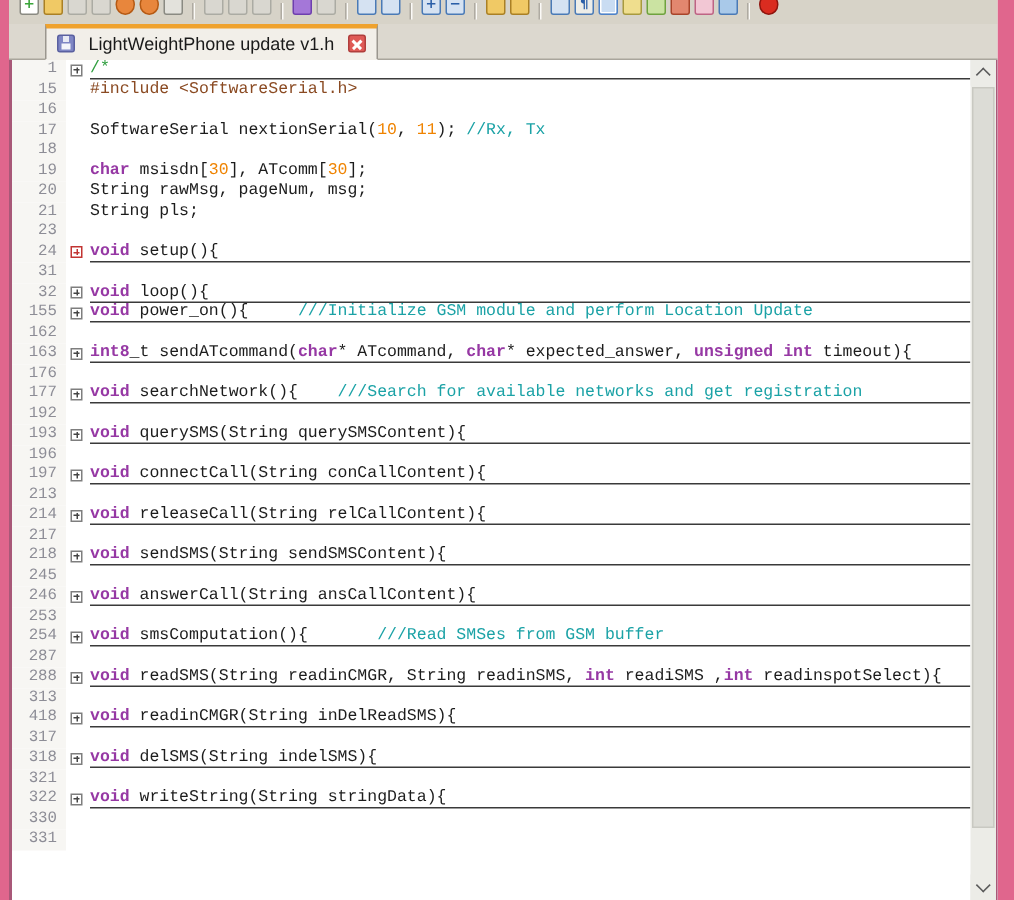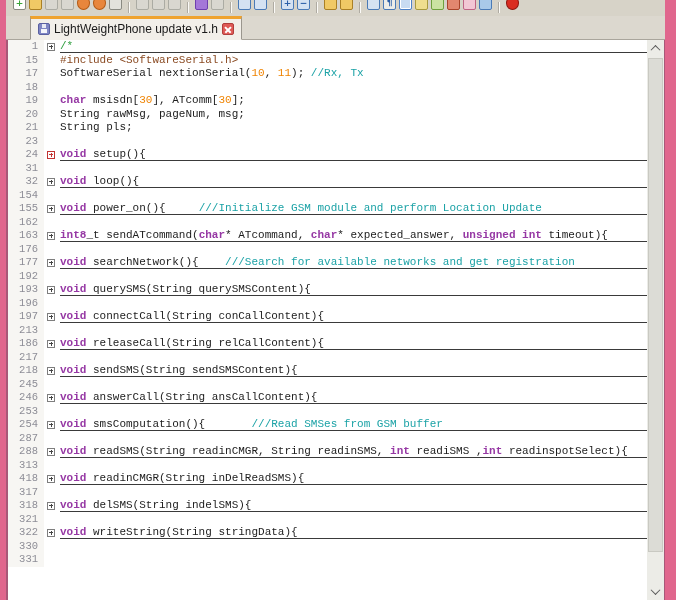--- a/index.html
+++ b/index.html
@@ -20,21 +20,21 @@
   .tbtn.prs{box-shadow:inset 0 0 0 1px #fff;}
   .tsep{width:0;height:11px;margin:2px 3px 0 3px;border-left:1px solid #AFABA2;
         border-right:1px solid #FBFAF7;flex:none;}
   
   .tabbar{height:24px;flex:none;background:var(--tabbar_bg);
           border-bottom:1px solid #A9A59C;display:flex;align-items:flex-end;
           padding-left:24px;box-sizing:border-box;}
   .tab{height:24px;margin-bottom:-1px;background:var(--tab_active_bg);
        border:1px solid var(--tab_border);border-bottom:1px solid var(--tab_active_bg);
        border-top:3px solid var(--tab_active_top);
-       display:flex;align-items:center;gap:4px;padding:0 7px;box-sizing:border-box;}
+       display:flex;align-items:center;gap:9px;padding:0 7px;box-sizing:border-box;}
   .tabtitle{font-size:12px;color:#1a1a1a;white-space:nowrap;}
   .floppy{width:12px;height:12px;background:var(--floppy_icon);
           border:1px solid #5A60A0;border-radius:2px;position:relative;flex:none;box-sizing:border-box;}
   .floppy::before{content:"";position:absolute;left:3px;top:0;width:4px;height:4px;background:#E8EAF4;}
   .floppy::after{content:"";position:absolute;left:2px;bottom:1px;width:6px;height:4px;background:#F4F5FA;}
   .tclose{width:12px;height:12px;background:var(--tab_close_bg);border:1px solid #B03E3C;
           border-radius:2px;position:relative;flex:none;box-sizing:border-box;}
   .tclose::before,.tclose::after{content:"";position:absolute;left:1px;top:4.5px;width:8px;height:1.6px;
           background:#fff;}
   .tclose::before{transform:rotate(45deg);} .tclose::after{transform:rotate(-45deg);}
@@ -137,20 +137,25 @@
             <span class="fbox"></span>
           </span>
           <span class="ct folded"><span class="grn">/*</span></span>
         </div>
         <div class="row">
           <span class="ln">15</span>
           <span class="fm"></span>
           <span class="ct"><span class="pre">#include &lt;SoftwareSerial.h&gt;</span></span>
         </div>
         <div class="row">
+          <span class="ln">16</span>
+          <span class="fm"></span>
+          <span class="ct"></span>
+        </div>
+        <div class="row">
           <span class="ln">17</span>
           <span class="fm"></span>
           <span class="ct"><span class="pl">SoftwareSerial nextionSerial(</span><span class="num">10</span><span class="pl">, </span><span class="num">11</span><span class="pl">); </span><span class="cmt">//Rx, Tx</span></span>
         </div>
         <div class="row">
           <span class="ln">18</span>
           <span class="fm"></span>
           <span class="ct"></span>
         </div>
         <div class="row">
@@ -186,25 +191,20 @@
           <span class="ct"></span>
         </div>
         <div class="row">
           <span class="ln">32</span>
           <span class="fm">
             <span class="fbox"></span>
           </span>
           <span class="ct folded"><span class="kw">void</span><span class="pl"> loop(){</span></span>
         </div>
         <div class="row">
-          <span class="ln">154</span>
-          <span class="fm"></span>
-          <span class="ct"></span>
-        </div>
-        <div class="row">
           <span class="ln">155</span>
           <span class="fm">
             <span class="fbox"></span>
           </span>
           <span class="ct folded"><span class="kw">void</span><span class="pl"> power_on(){     </span><span class="cmt">///Initialize GSM module and perform Location Update</span></span>
         </div>
         <div class="row">
           <span class="ln">162</span>
           <span class="fm"></span>
           <span class="ct"></span>
@@ -251,21 +251,21 @@
             <span class="fbox"></span>
           </span>
           <span class="ct folded"><span class="kw">void</span><span class="pl"> connectCall(String conCallContent){</span></span>
         </div>
         <div class="row">
           <span class="ln">213</span>
           <span class="fm"></span>
           <span class="ct"></span>
         </div>
         <div class="row">
-          <span class="ln">186</span>
+          <span class="ln">214</span>
           <span class="fm">
             <span class="fbox"></span>
           </span>
           <span class="ct folded"><span class="kw">void</span><span class="pl"> releaseCall(String relCallContent){</span></span>
         </div>
         <div class="row">
           <span class="ln">217</span>
           <span class="fm"></span>
           <span class="ct"></span>
         </div>

